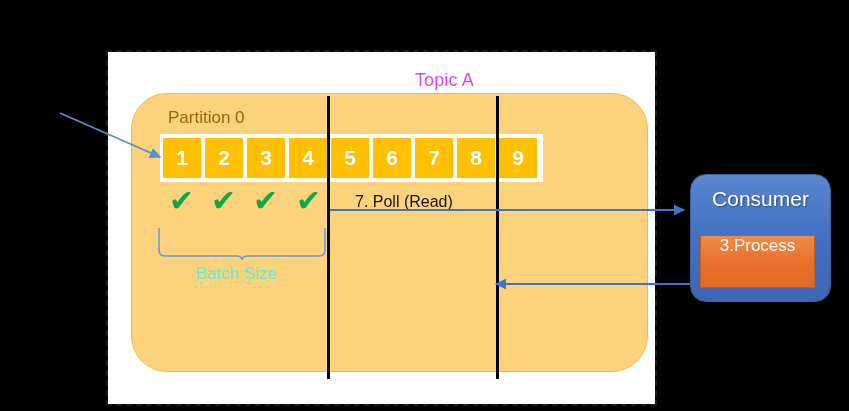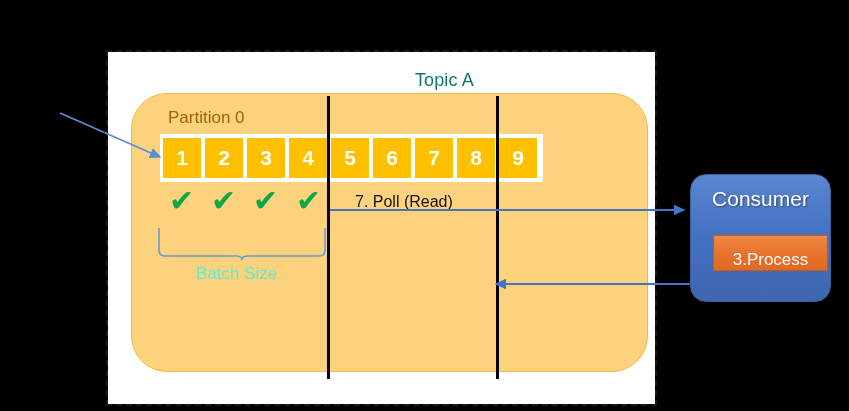--- a/index.html
+++ b/index.html
@@ -47,21 +47,21 @@
     border: 1px solid #f0b94a;
     border-radius: 36px;
     box-sizing: border-box;
     overflow: hidden;
   }
   #topic-title {
     position: absolute;
     left: 415px;
     top: 70px;
     font-size: 18px;
-    color: #0f766e;
+    color: #d946ef;
     white-space: nowrap;
     letter-spacing: 0.1px;
   }
   #partition-label {
     position: absolute;
     left: 168px;
     top: 108px;
     font-size: 17px;
     color: #a16207;
     white-space: nowrap;
@@ -173,28 +173,28 @@
     left: 0;
     top: 12px;
     width: 100%;
     text-align: center;
     font-size: 21px;
     color: #ffffff;
     text-shadow: 1px 1px 2px rgba(0,0,0,0.45);
   }
   #process-box {
     position: absolute;
-    left: 22px;
+    left: 9px;
     top: 60px;
     width: 115px;
-    height: 36px;
+    height: 53px;
     background: linear-gradient(180deg, #ef8b45 0%, #e8702a 55%, #df6a22 100%);
     border: 1px solid #c55a1c;
     display: flex;
-    align-items: flex-end;
+    align-items: flex-start;
     justify-content: center;
     box-sizing: border-box;
   }
   #process-label {
     font-size: 17px;
     color: #ffffff;
     white-space: nowrap;
   }
 </style>
 </head>

